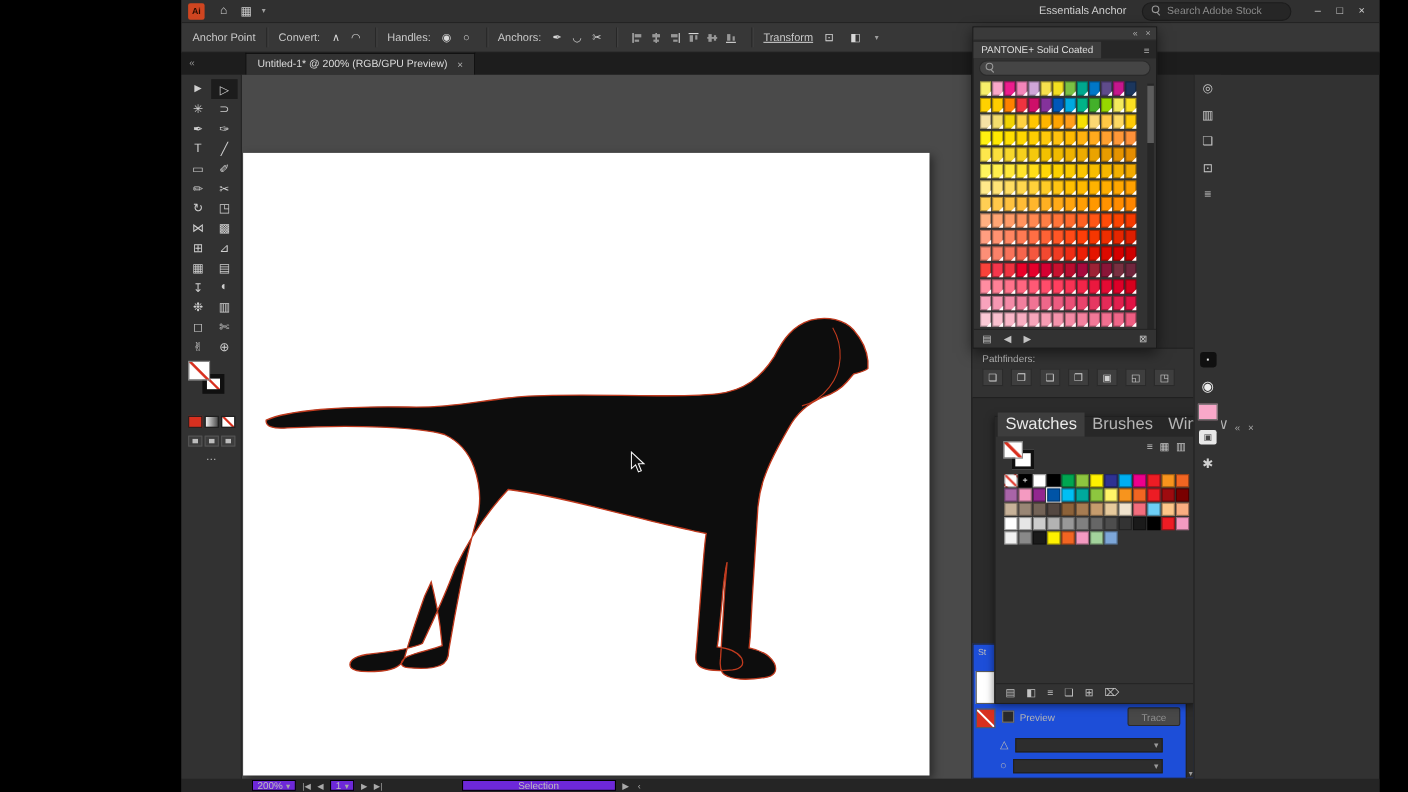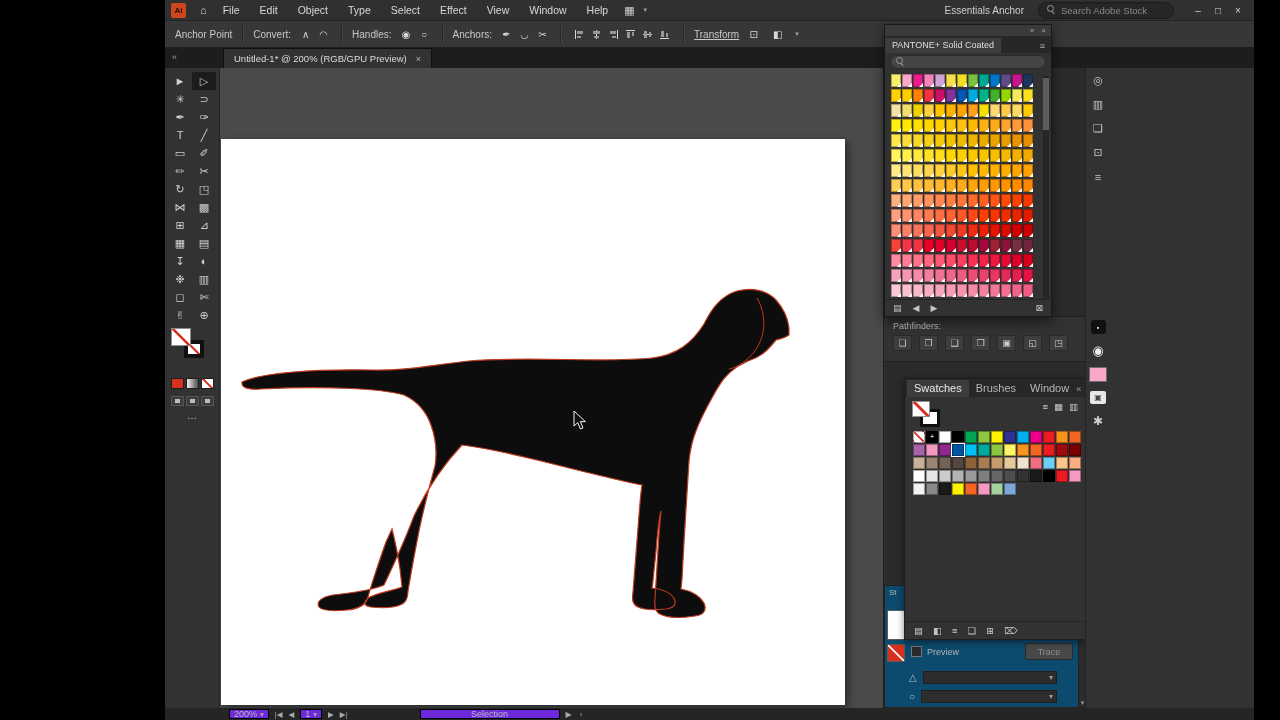--- a/index.html
+++ b/index.html
@@ -87,41 +87,41 @@
   #rightcol{position:absolute;left:718px;top:0;width:202px;height:100%;background:#2b2b2b;border-left:1px solid #202020;box-sizing:border-box;}
 
   #pfsec{position:absolute;top:248px;left:0;width:100%;height:46px;background:#323232;border-top:1px solid #1f1f1f;border-bottom:1px solid #1f1f1f;
          padding:4px 9px;box-sizing:border-box;}
   #pflabel{font-size:9px;color:#b9b9b9;}
   #pfbtns{display:flex;gap:7px;margin-top:4px;}
   .pfb{width:17px;height:14px;background:#3e3e3e;border:1px solid #2a2a2a;color:#d0d0d0;font-size:9px;display:flex;
        align-items:center;justify-content:center;cursor:pointer;}
 
   
-  #tracepanel{position:absolute;left:0;top:517px;width:202px;height:123px;background:#0c4a6e;border:1px solid #222;box-sizing:border-box;}
+  #tracepanel{position:absolute;left:0;top:517px;width:202px;height:123px;background:#1d4ed8;border:1px solid #222;box-sizing:border-box;}
   .tp-tab{position:absolute;left:4px;top:2px;font-size:8px;color:#bbb;}
   .tp-thumb{position:absolute;left:2px;top:24px;width:16px;height:28px;background:#fff;border:1px solid #5a5a5a;}
   .tp-red{position:absolute;left:2px;top:58px;width:16px;height:16px;border:1px solid #5a5a5a;
           background:linear-gradient(45deg,#d8301f 44%,#fff 48%,#fff 52%,#d8301f 56%);}
   .cb{width:9px;height:9px;border:1px solid #777;background:#2a2a2a;display:inline-block;}
   .tp-prevrow{position:absolute;left:26px;top:60px;display:flex;align-items:center;gap:5px;color:#b5b5b5;font-size:9px;}
   .tp-trace{position:absolute;right:12px;top:57px;width:46px;height:15px;background:#484848;border:1px solid #2a2a2a;border-radius:2px;
             color:#8f8f8f;font-size:9px;display:flex;align-items:center;justify-content:center;cursor:pointer;}
   .tp-row{position:absolute;left:24px;right:28px;height:14px;display:flex;align-items:center;gap:6px;color:#b8b8b8;font-size:10px;}
   .tp-ddl{flex:1;height:13px;background:#2d2d2d;border:1px solid #1f1f1f;display:flex;align-items:center;justify-content:flex-end;
           padding-right:3px;color:#9a9a9a;font-size:8px;box-sizing:border-box;cursor:pointer;}
   .tp-sb{position:absolute;right:0;top:0;width:7px;height:100%;background:#2c2c2c;border-left:1px solid #222;box-sizing:border-box;}
   .tp-sb .thumb{position:absolute;top:8px;left:1px;width:5px;height:26px;background:#555;}
   .tp-sb .arr{position:absolute;bottom:0;left:0;width:7px;text-align:center;font-size:7px;color:#999;}
 
   
   #swpanel{position:absolute;left:20px;top:310px;width:182px;height:262px;background:#323232;border:1px solid #1e1e1e;
            box-shadow:0 2px 7px rgba(0,0,0,.5);box-sizing:border-box;}
   .swtabs{height:18px;background:#272727;display:flex;align-items:flex-end;padding-left:2px;}
-  .swtab{padding:2px 7px 3px;font-size:11px;color:#b5b5b5;cursor:pointer;white-space:nowrap;}
+  .swtab{padding:2px 7px 3px;font-size:15px;color:#b5b5b5;cursor:pointer;white-space:nowrap;}
   .swtab.active{background:#3d3d3d;color:#e9e9e9;}
   .swhdr-ics{margin-left:auto;display:flex;gap:7px;padding:0 5px 3px 0;color:#a8a8a8;font-size:9px;}
   #swproxyrow{position:absolute;top:22px;left:7px;right:7px;height:26px;display:flex;align-items:flex-start;}
   #swproxy{position:relative;width:26px;height:24px;}
   #swproxy .f{position:absolute;left:0;top:0;width:16px;height:14px;border:1px solid #8d8d8d;z-index:2;
              background:linear-gradient(45deg,#fff 40%,#d8301f 46%,#d8301f 54%,#fff 60%);}
   #swproxy .k{position:absolute;left:8px;top:8px;width:14px;height:12px;border:3px solid #101010;z-index:1;background:#fff;}
   .swviews{margin-left:auto;display:flex;gap:6px;color:#c3c3c3;font-size:9.5px;align-items:center;}
   #swgrid{position:absolute;top:52px;left:8px;display:grid;grid-template-columns:repeat(13,12px);grid-auto-rows:12px;gap:1px;}
   .ssw{border:1px solid rgba(0,0,0,.35);box-sizing:border-box;cursor:pointer;}
@@ -176,31 +176,20 @@
 </style>
 </head>
 <body>
 
 <div id="stage" data-name="screen">
   <div id="app" data-name="illustrator-window">
 
     <div id="menubar" data-name="menu-bar">
       <span class="ailogo" data-name="app-logo-icon">Ai</span>
       <span class="mico" data-name="home-icon">⌂</span>
-      <nav id="menus" data-name="menu-list">
-          <span class="mitem" data-name="menu-file">File</span>
-          <span class="mitem" data-name="menu-edit">Edit</span>
-          <span class="mitem" data-name="menu-object">Object</span>
-          <span class="mitem" data-name="menu-type">Type</span>
-          <span class="mitem" data-name="menu-select">Select</span>
-          <span class="mitem" data-name="menu-effect">Effect</span>
-          <span class="mitem" data-name="menu-view">View</span>
-          <span class="mitem" data-name="menu-window">Window</span>
-          <span class="mitem" data-name="menu-help">Help</span>
-        </nav>
       <span class="mico" data-name="arrange-documents-icon">▦</span>
       <span class="caret" data-name="arrange-documents-caret-icon">▾</span>
       <div class="spacer" data-name="menubar-spacer"></div>
       <span class="workspace" data-name="workspace-switcher">Essentials Anchor</span>
       <div class="searchbox" data-name="stock-search-field">
         <span class="mag" data-name="search-icon"></span>
         <span class="ph" data-name="search-placeholder">Search Adobe Stock</span>
       </div>
       <div class="winbtns" data-name="window-controls">
         <span class="winbtn" data-name="minimize-button">–</span>

